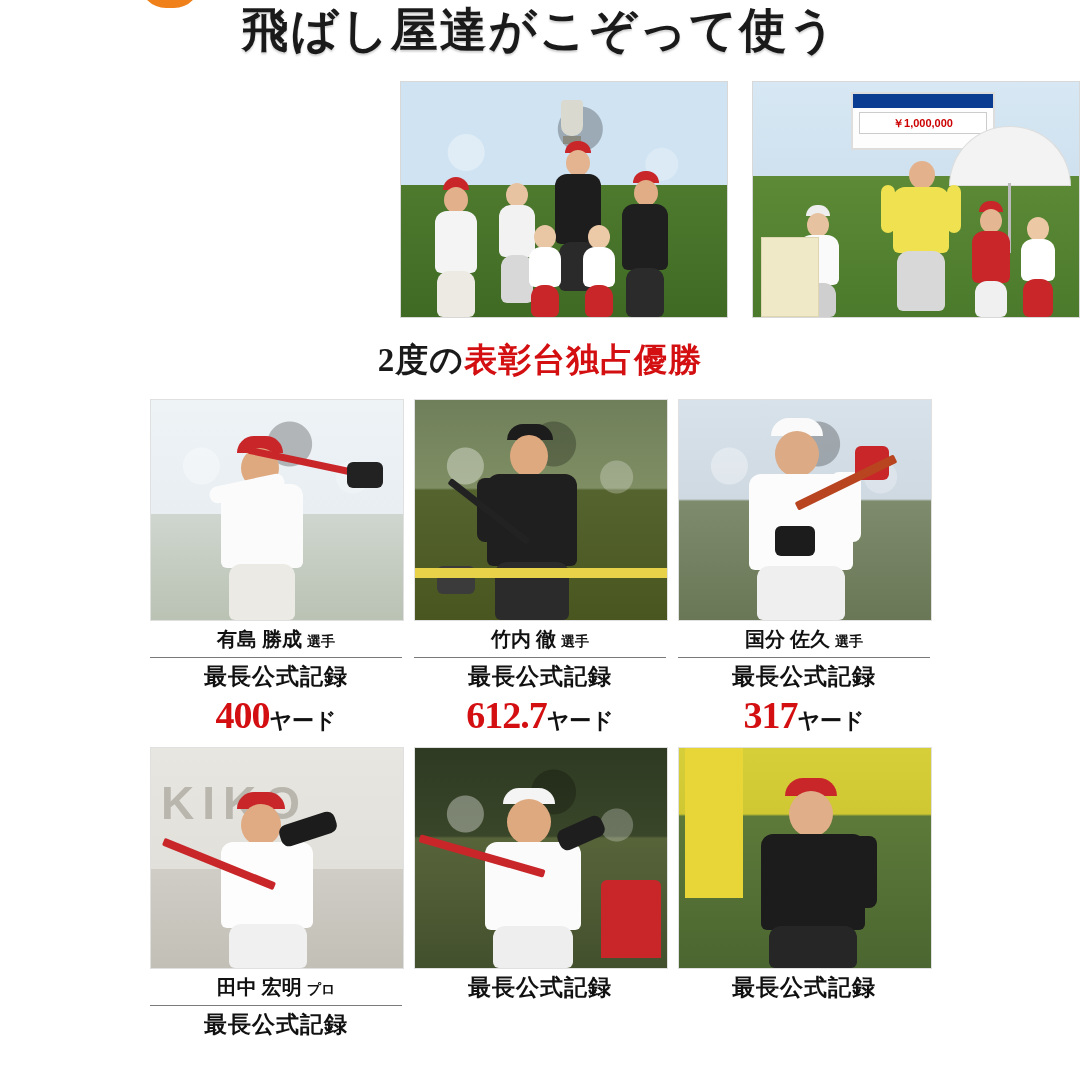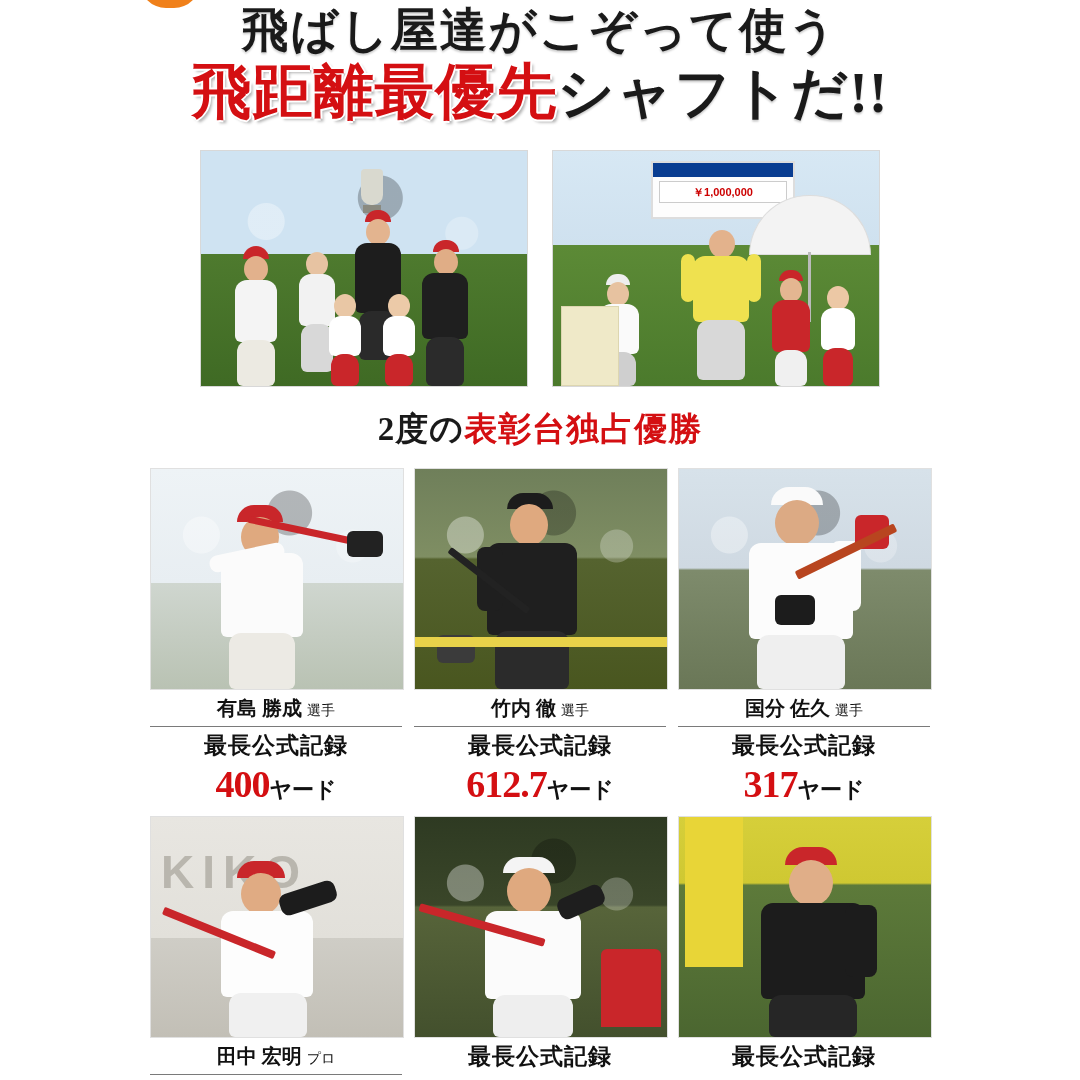--- a/index.html
+++ b/index.html
@@ -53,21 +53,21 @@
   .corner-blob{
     position:absolute;
     top:-18px;left:140px;
     width:60px;height:26px;
     background:#f0801a;
     border-radius:0 0 40px 40px;
   }
   
   .winner-row{
     display:flex;
-    justify-content:center;
+    justify-content:flex-end;
     gap:24px;
     margin-top:26px;
   }
   .winner-photo{
     width:326px;height:235px;
     position:relative;
     overflow:hidden;
     border:1px solid #d8d8d8;
   }
   
@@ -129,21 +129,21 @@
   }
   .card-name{
     border-bottom:1px solid #7a7a7a;
     text-align:center;
     padding:5px 0 4px;
     font-size:20px;
     font-weight:bold;
     color:#111;
     font-family:"Liberation Serif","DejaVu Serif",serif;
   }
-  .card-name .suffix{font-size:14px;font-weight:normal;}
+  .card-name .suffix{font-size:14px;font-weight:bold;}
   .card-record{
     text-align:center;
     font-size:23px;
     font-weight:bold;
     color:#111;
     padding-top:3px;
     font-family:"Liberation Serif","DejaVu Serif",serif;
     letter-spacing:1px;
   }
   .card-yard{
@@ -187,23 +187,20 @@
 </style>
 </head>
 <body>
 
 <div class="page">
 
   <div class="corner-blob"></div>
 
   <div class="headline">
     <div class="head-line1">飛ばし屋達がこぞって使う</div>
-    <div class="head-line2">
-      <span class="head-red">飛距離最優先</span><span class="head-black">シャフトだ!!</span>
-    </div>
   </div>
 
   <div class="winner-row">
 
     <div class="winner-photo ph-podium">
       <div class="blur-crowd"></div>
       <div class="trophy"></div>
       <div class="fig" style="left:28px;bottom:0;width:54px;height:140px;">
         <div class="cap" style="left:14px;top:0;width:26px;height:13px;background:#c9262a;"></div>
         <div class="head" style="left:15px;top:10px;width:24px;height:26px;background:#e2b18c;"></div>

